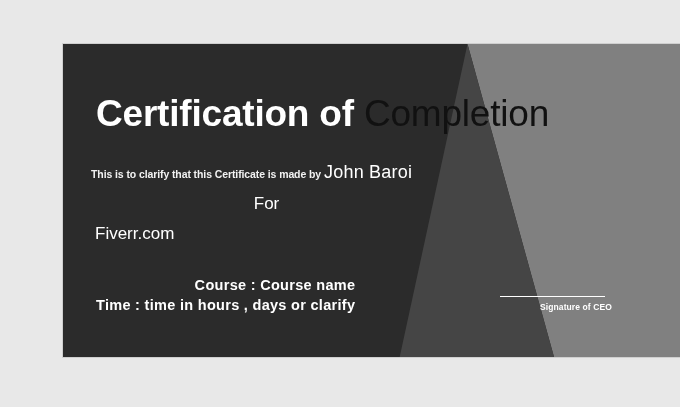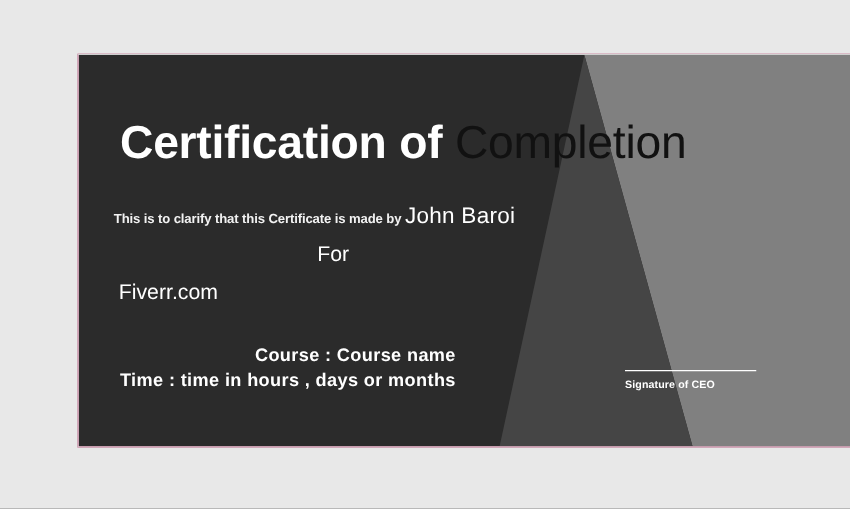--- a/index.html
+++ b/index.html
@@ -136,20 +136,21 @@
     height: 1px;
     background: #ffffff;
     margin-bottom: 5px;
   }
   #signature-label {
     font-size: 8.5px;
     font-weight: bold;
     color: #ffffff;
     letter-spacing: 0.1px;
     white-space: nowrap;
+    margin-left: 40px;
   }
 </style>
 </head>
 <body>
 
 <div id="certificate-card">
 
   <div class="band">
     <svg viewBox="0 0 556 315" preserveAspectRatio="none">
       <rect x="0" y="0" width="556" height="315" fill="#2b2b2b"></rect>
@@ -166,21 +167,21 @@
     <span id="statement-text">This is to clarify that this Certificate is made by</span>
     <span id="recipient-name">John Baroi</span>
   </div>
 
   <div id="for-label">For</div>
 
   <div id="platform-name">Fiverr.com</div>
 
   <div id="details-block">
     <div class="detail-line">Course : Course name</div>
-    <div class="detail-line">Time : time in hours , days or months</div>
+    <div class="detail-line">Time : time in hours , days or clarify</div>
   </div>
 
   <div id="signature-block">
     <div id="signature-line"></div>
     <div id="signature-label">Signature of CEO</div>
   </div>
 
 </div>
 
 </body></html>

